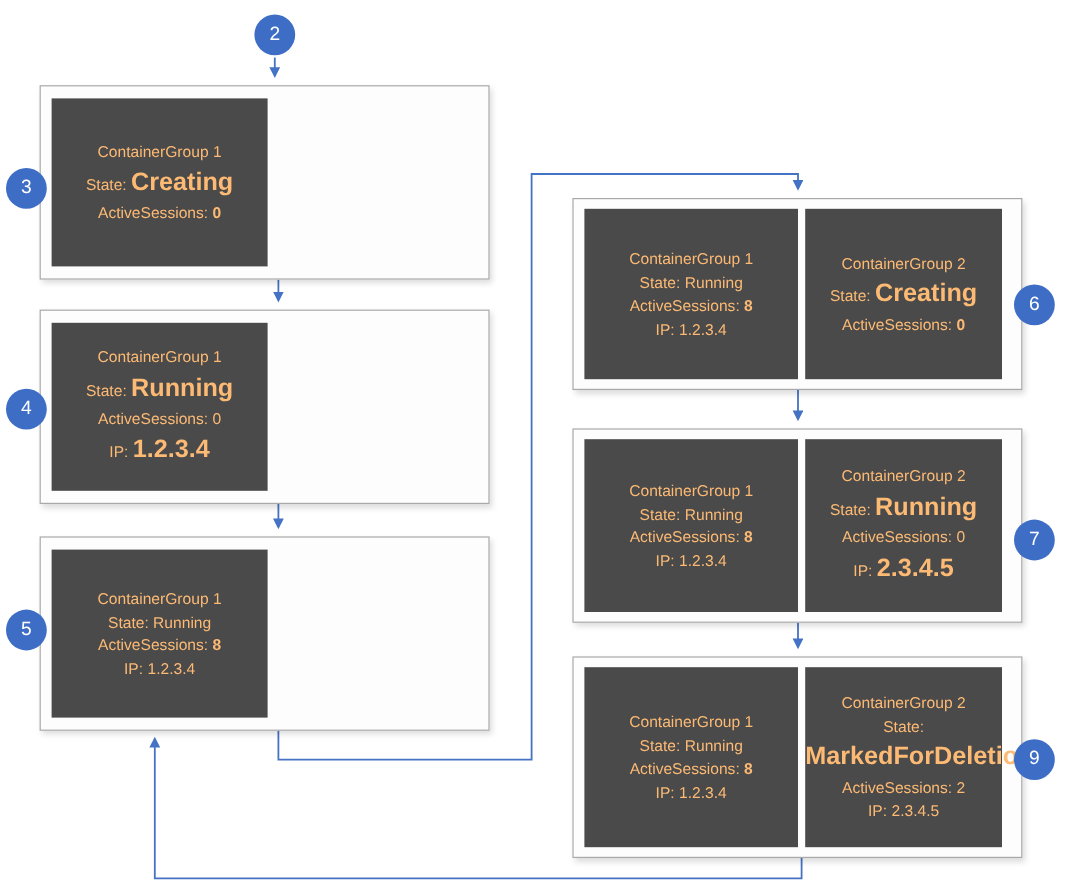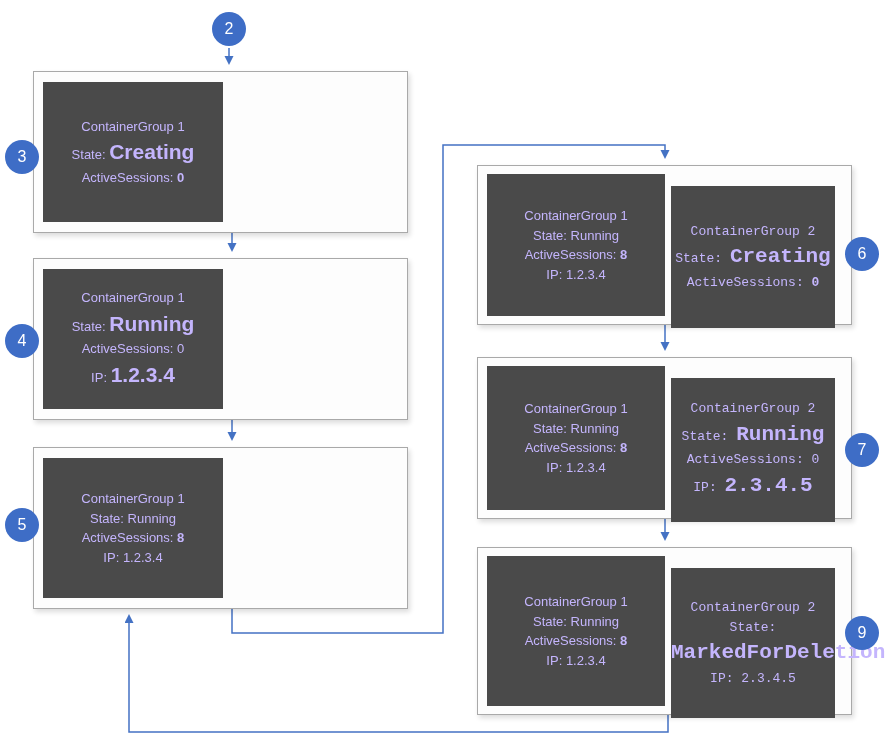--- a/index.html
+++ b/index.html
@@ -30,31 +30,31 @@
   }
   #frame-a { left: 33px; top: 71px;  width: 373px; height: 160px; }
   #frame-b { left: 33px; top: 258px; width: 373px; height: 160px; }
   #frame-c { left: 33px; top: 447px; width: 373px; height: 160px; }
   #frame-r1 { left: 477px; top: 165px; width: 373px; height: 158px; }
   #frame-r2 { left: 477px; top: 357px; width: 373px; height: 160px; }
   #frame-r3 { left: 477px; top: 547px; width: 373px; height: 166px; }
   .card {
     position: absolute;
     background: #4a4a4a;
-    color: #c4b5fd;
+    color: #fdba74;
     display: flex;
     flex-direction: column;
     justify-content: center;
     text-align: center;
     font-size: 13px;
     line-height: 1.5;
   }
   .card-solo { left: 9px; top: 10px; width: 180px; height: 140px; }
   .card-l    { left: 9px;  top: 8px; width: 178px; height: calc(100% - 16px); }
-  .card-r    { left: 193px; top: 20px; width: 164px; height: calc(100% - 16px); font-family: Liberation Mono, monospace; }
+  .card-r    { left: 193px; top: 8px; width: 164px; height: calc(100% - 16px); }
   .line { white-space: nowrap; }
   .em { font-weight: bold; }
   .em-lg { font-weight: bold; font-size: 21px; }
   .block { display: block; white-space: normal; }
   .badge {
     position: absolute;
     width: 34px;
     height: 34px;
     border-radius: 50%;
     background: #3e6dc6;
@@ -162,17 +162,18 @@
       <div class="line"><span>State:</span> <span>Running</span></div>
       <div class="line"><span>ActiveSessions:</span> <span class="em">8</span></div>
       <div class="line"><span>IP:</span> <span>1.2.3.4</span></div>
     </div>
     <div class="card card-r">
       <div class="line">ContainerGroup 2</div>
       <div class="line">
           <span class="block">State:</span>
           <span class="em-lg block">MarkedForDeletion</span>
         </div>
+      <div class="line"><span>ActiveSessions:</span> <span>2</span></div>
       <div class="line"><span>IP:</span> <span>2.3.4.5</span></div>
     </div>
   </div>
 
 </div>
 
 </body></html>

